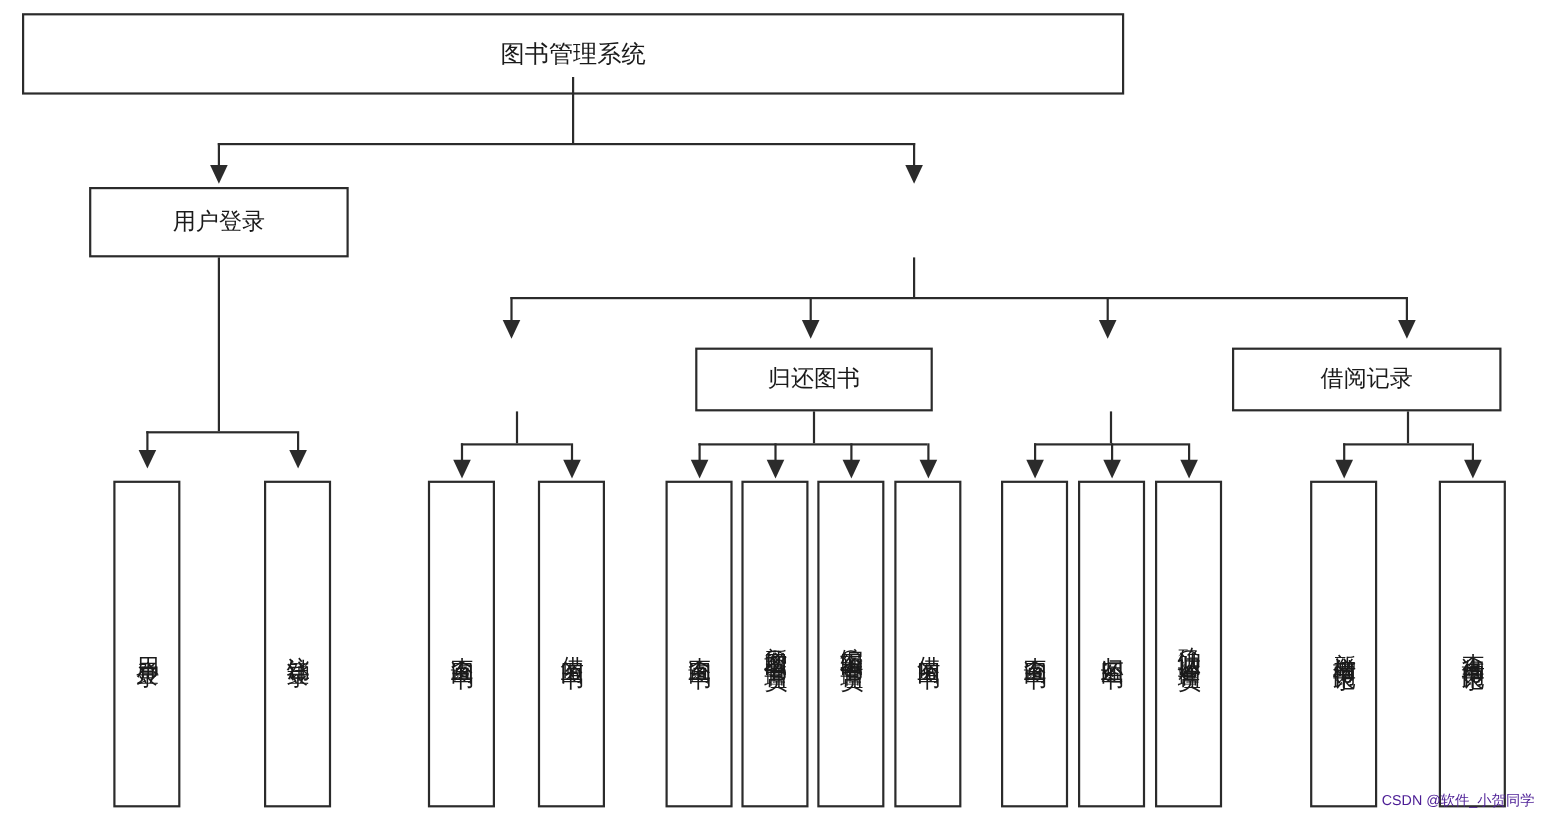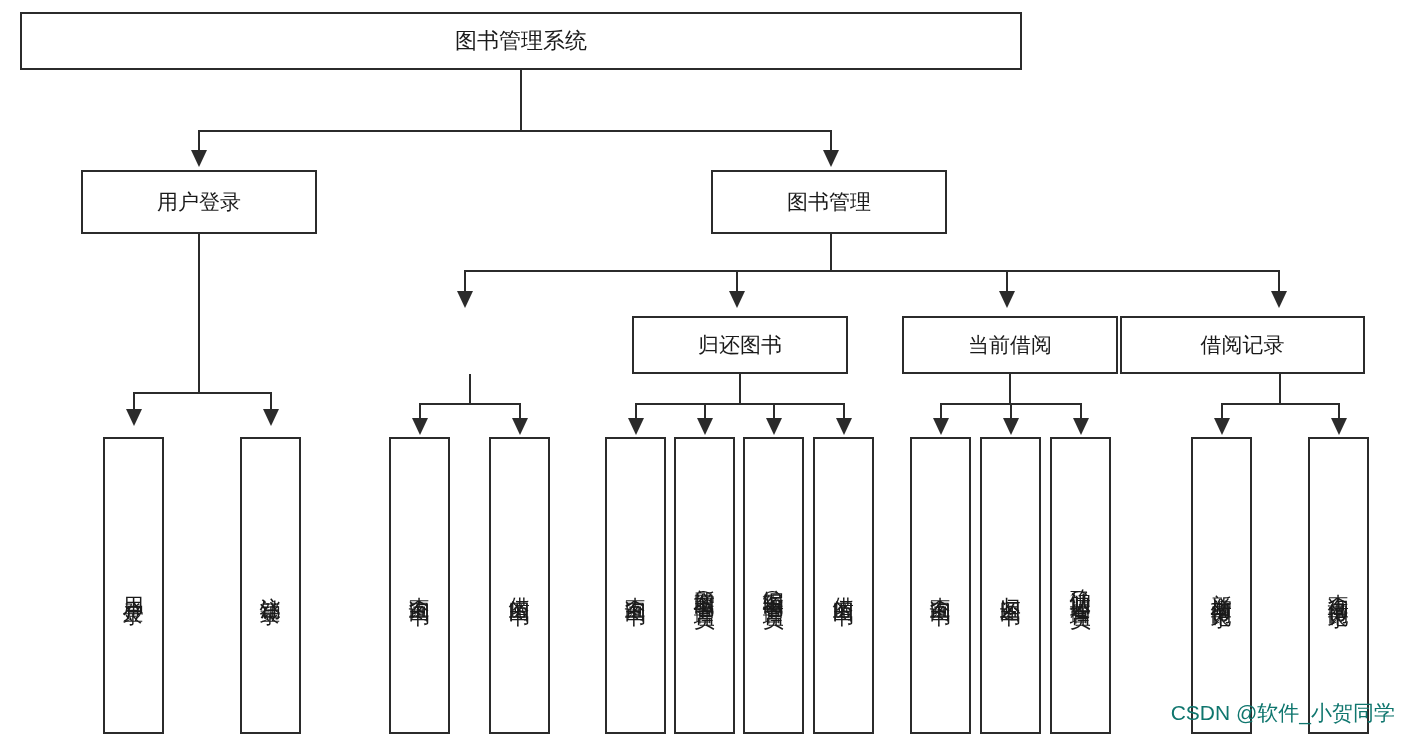--- a/index.html
+++ b/index.html
@@ -63,52 +63,49 @@
     width: 0;
     height: 0;
     border-left: 8px solid transparent;
     border-right: 8px solid transparent;
     border-top: 17px solid #2b2b2b;
   }
   
   #watermark {
     position: absolute;
     right: 10px;
-    bottom: 20px;
-    font-size: 21px;
-    color: #0f766e;
+    bottom: 10px;
+    font-size: 13px;
+    color: #4c1d95;
     white-space: nowrap;
     pointer-events: none;
   }
 </style>
 </head>
 <body>
 
 <div id="canvas">
 
-  <div class="node lvl0" style="left:20px; top:12px; width:1002px; height:58px;">
+  <div class="node lvl0" style="left:20px; top:12px; width:1002px; height:74px;">
     <span>图书管理系统</span>
   </div>
 
   <div class="vline" style="left:520px; top:70px; height:60px;"></div>
 
   <div class="hline" style="left:198px; top:130px; width:634px;"></div>
 
   <div class="vline" style="left:198px; top:130px; height:22px;"></div>
   <div class="arrow" style="left:191px; top:150px;"></div>
   <div class="vline" style="left:830px; top:130px; height:22px;"></div>
   <div class="arrow" style="left:823px; top:150px;"></div>
 
   <div class="node lvl1" style="left:81px; top:170px; width:236px; height:64px;">
     <span>用户登录</span>
   </div>
 
-  <div class="node lvl1" style="left:711px; top:170px; width:236px; height:64px;">
-    <span>图书管理</span>
-  </div>
 
   <div class="vline" style="left:198px; top:234px; height:158px;"></div>
   <div class="hline" style="left:133px; top:392px; width:137px;"></div>
   <div class="vline" style="left:133px; top:392px; height:18px;"></div>
   <div class="arrow" style="left:126px; top:409px;"></div>
   <div class="vline" style="left:270px; top:392px; height:18px;"></div>
   <div class="arrow" style="left:263px; top:409px;"></div>
 
   <div class="vline" style="left:830px; top:234px; height:36px;"></div>
   <div class="hline" style="left:464px; top:270px; width:816px;"></div>
@@ -117,23 +114,20 @@
   <div class="vline" style="left:736px; top:270px; height:22px;"></div>
   <div class="arrow" style="left:729px; top:291px;"></div>
   <div class="vline" style="left:1006px; top:270px; height:22px;"></div>
   <div class="arrow" style="left:999px; top:291px;"></div>
   <div class="vline" style="left:1278px; top:270px; height:22px;"></div>
   <div class="arrow" style="left:1271px; top:291px;"></div>
 
   <div class="node lvl2" style="left:632px; top:316px; width:216px; height:58px;">
     <span>归还图书</span>
   </div>
-  <div class="node lvl2" style="left:902px; top:316px; width:216px; height:58px;">
-    <span>当前借阅</span>
-  </div>
   <div class="node lvl2" style="left:1120px; top:316px; width:245px; height:58px;">
     <span>借阅记录</span>
   </div>
 
   <div class="vline" style="left:469px; top:374px; height:29px;"></div>
   <div class="hline" style="left:419px; top:403px; width:100px;"></div>
   <div class="vline" style="left:419px; top:403px; height:16px;"></div>
   <div class="arrow" style="left:412px; top:418px;"></div>
   <div class="vline" style="left:519px; top:403px; height:16px;"></div>
   <div class="arrow" style="left:512px; top:418px;"></div>

